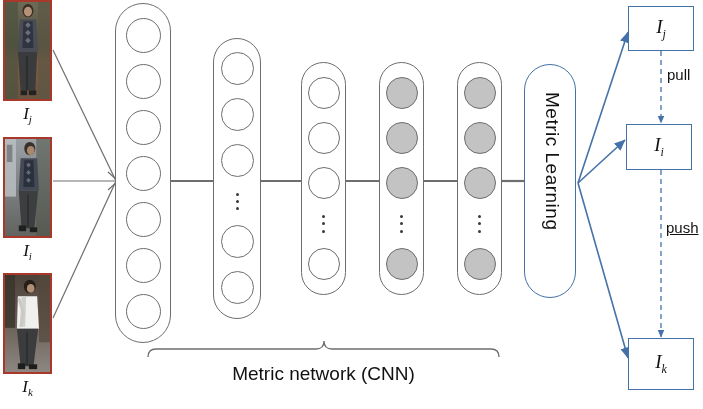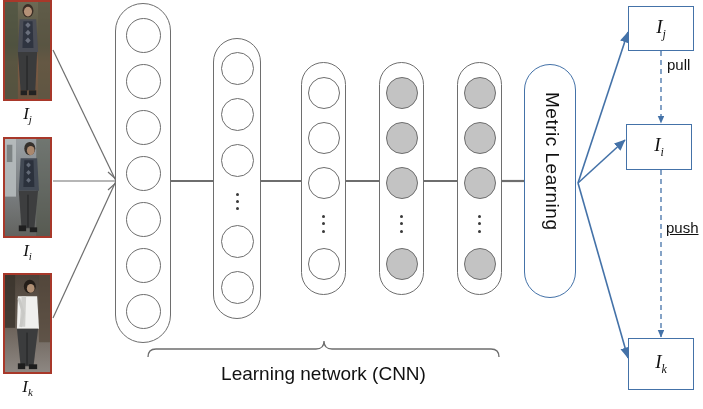--- a/index.html
+++ b/index.html
@@ -294,34 +294,34 @@
     <div class="node filled" style="width:32px;height:32px;"></div>
     <div class="node filled" style="width:32px;height:32px;"></div>
     <div class="vdots">
         <i></i>
         <i></i>
         <i></i>
       </div>
     <div class="node filled" style="width:32px;height:32px;"></div>
   </div>
 
-  <div class="cnn-label" style="left:148px;top:363px;width:351px;">Learning network (CNN)</div>
+  <div class="cnn-label" style="left:148px;top:363px;width:351px;">Metric network (CNN)</div>
 
   <div class="ml-box" style="left:524px;top:64px;width:52px;height:234px;"></div>
   <div class="ml-text" style="left:541px;top:92px;height:180px;">Metric Learning</div>
 
   <div class="idbox" style="left:628px;top:6px;width:66px;height:45px;">
     <span><span>I</span><sub>j</sub></span>
   </div>
 
   <div class="idbox" style="left:626px;top:124px;width:66px;height:46px;">
     <span><span>I</span><sub>i</sub></span>
   </div>
 
   <div class="idbox" style="left:628px;top:338px;width:66px;height:52px;">
     <span><span>I</span><sub>k</sub></span>
   </div>
 
-  <div class="edge-label" style="left:667px;top:56px;">pull</div>
+  <div class="edge-label" style="left:667px;top:66px;">pull</div>
 
   <div class="edge-label" style="left:666px;top:219px;text-decoration:underline;">push</div>
 
 </div>
 
 </body></html>

